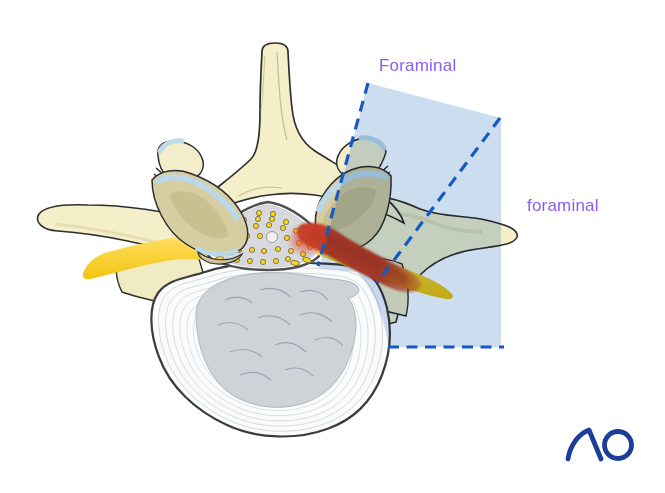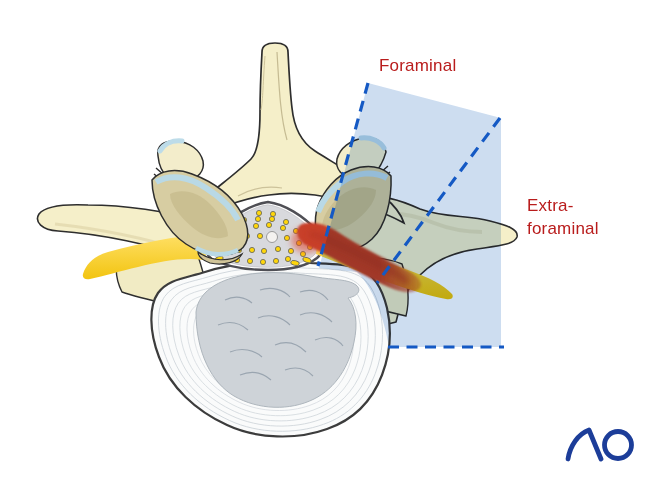--- a/index.html
+++ b/index.html
@@ -1,19 +1,19 @@
 <!DOCTYPE html>
 <html><head>
 <meta charset="utf-8">
 <style>
   html,body{margin:0;padding:0;background:#ffffff;}
   #stage{position:relative;width:665px;height:493px;background:#fff;overflow:hidden;
          font-family:"Liberation Sans","DejaVu Sans",sans-serif;}
   #art{position:absolute;left:0;top:0;}
-  .zone-label{position:absolute;color:#b91c1c;font-size:17px;line-height:23px;letter-spacing:.2px;}
+  .zone-label{position:absolute;color:#8b5cf6;font-size:17px;line-height:23px;letter-spacing:.2px;}
   #label-foraminal{left:379px;top:54px;}
   #label-extraforaminal{left:527px;top:194px;}
   #logo-box{position:absolute;left:556px;top:420px;width:90px;height:52px;}
 </style>
 </head>
 <body>
 
 <div id="stage">
 
 <svg id="art" width="665" height="493" viewBox="0 0 665 493">
@@ -177,21 +177,20 @@
       <path d="M368,83 L318,266" stroke="#1459c4"></path>
       <path d="M500,118 L377,283" stroke="#1459c4"></path>
       <path d="M388,347 L504,347" stroke="#1459c4"></path>
     </g>
   </g>
 </svg>
 
 <div class="zone-label" id="label-foraminal">Foraminal</div>
 
 <div class="zone-label" id="label-extraforaminal">
-  <div>Extra-</div>
   <div>foraminal</div>
 </div>
 
 <div id="logo-box">
   <svg width="90" height="52" viewBox="0 0 90 52" role="img" aria-label="AO">
     <g fill="none" stroke-linecap="round" stroke-linejoin="round" stroke-width="4.8">
       <path d="M12,39 C14,26 22,14 33,10 L45,39" stroke="#1c3d99"></path>
       <circle cx="62" cy="25" r="13.5" stroke="#1c3d99"></circle>
     </g>
   </svg>

